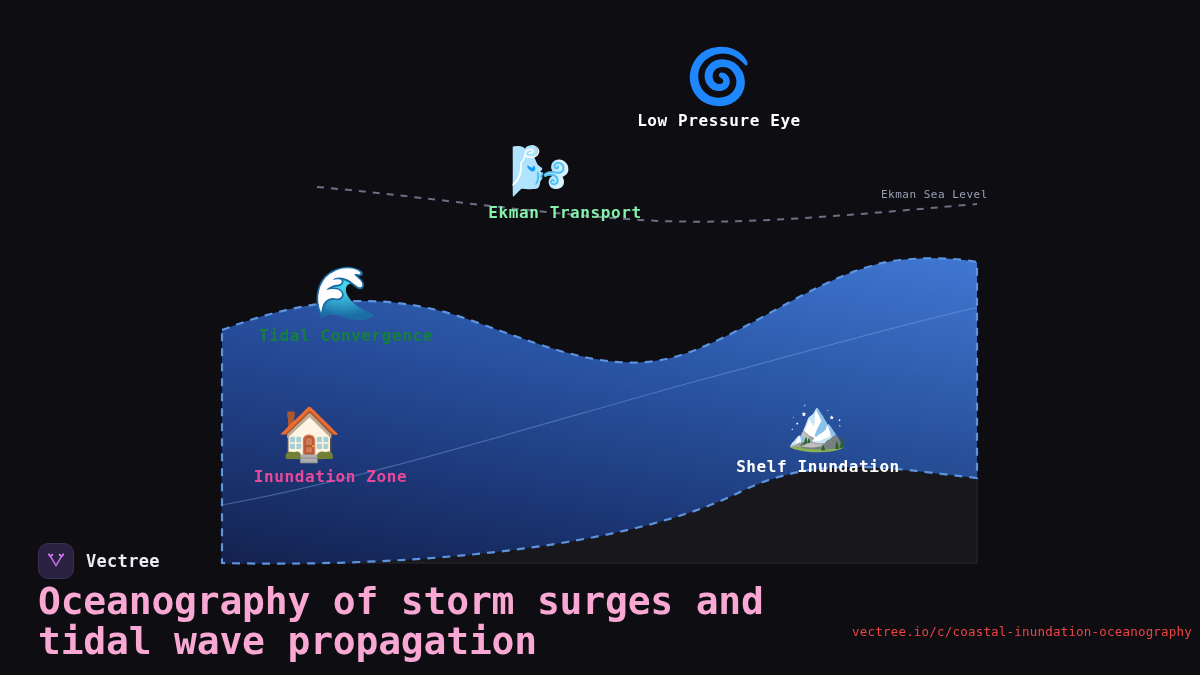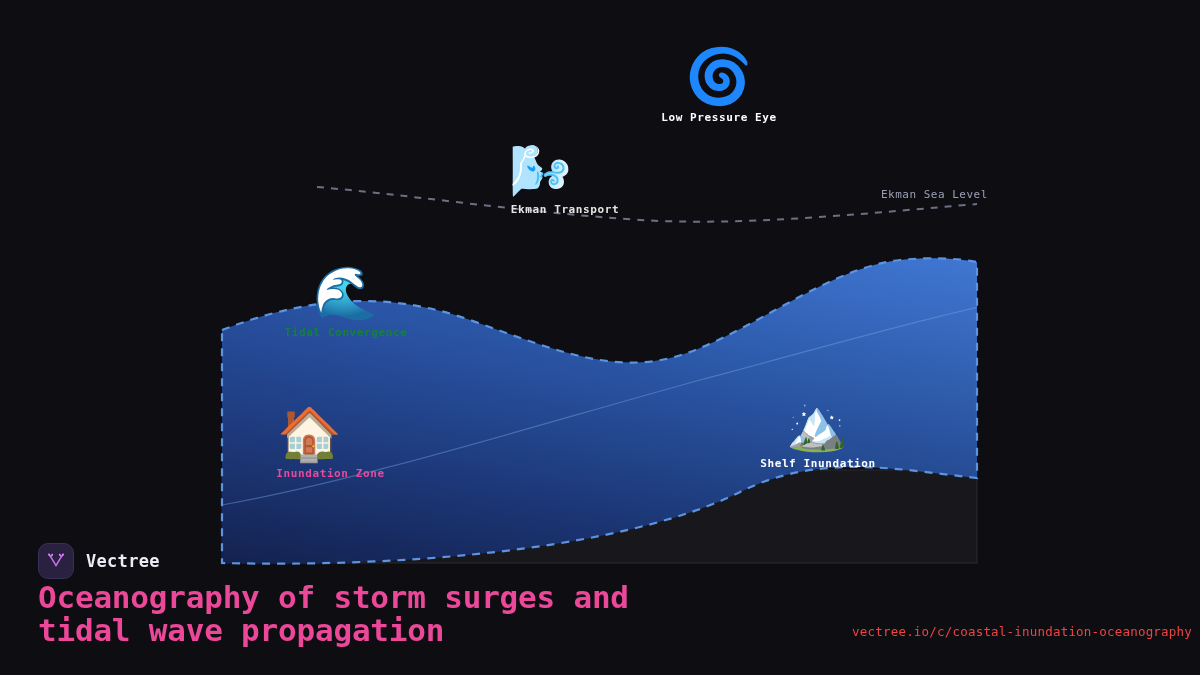--- a/index.html
+++ b/index.html
@@ -51,21 +51,21 @@
   }
   .node .emoji {
     font-family: "DejaVu Sans", sans-serif;
     line-height: 1;
     text-align: center;
     user-select: none;
   }
   .node .label {
     margin-top: 7px;
     font-family: "DejaVu Sans Mono", "Liberation Mono", monospace;
-    font-size: 11px;
+    font-size: 16px;
     font-weight: bold;
     letter-spacing: 0.6px;
     white-space: nowrap;
     text-align: left;
   }
 
   .msl-label {
     position: absolute;
     font-family: "DejaVu Sans Mono", "Liberation Mono", monospace;
     font-size: 11px;
@@ -106,24 +106,24 @@
     font-weight: bold;
     color: #eceaf3;
     letter-spacing: 0.3px;
   }
   #page-title {
     position: absolute;
     left: 22px;
     top: 45px;
     width: 760px;
     font-family: "DejaVu Sans Mono", "Liberation Mono", monospace;
-    font-size: 31px;
+    font-size: 38px;
     font-weight: bold;
     line-height: 1.06;
-    color: #ec4899;
+    color: #f9a8d4;
     letter-spacing: -0.2px;
     white-space: pre-line;
   }
   #page-url {
     position: absolute;
     right: 24px;
     top: 88px;
     font-family: "DejaVu Sans Mono", "Liberation Mono", monospace;
     font-size: 12.5px;
     color: #ef4444;
@@ -209,21 +209,21 @@
 
     <div class="msl-label" style="left:881px; top:188px;">Ekman Sea Level</div>
 
     <div class="node" style="left:719px; top:50px;">
       <div class="emoji" style="font-size:54px;">🌀</div>
       <div class="label" style="color:#ffffff;">Low Pressure Eye</div>
     </div>
 
     <div class="node" style="left:541px; top:146px;">
       <div class="emoji" style="font-size:50px;">🌬️</div>
-      <div class="label" style="color:#e5e5e5;margin-left:48px;">Ekman Transport</div>
+      <div class="label" style="color:#86efac;margin-left:48px;">Ekman Transport</div>
     </div>
 
     <div class="node" style="left:346px; top:267px;">
       <div class="emoji" style="font-size:52px;">🌊</div>
       <div class="label" style="color:#15803d;">Tidal Convergence</div>
     </div>
 
     <div class="node" style="left:310px; top:408px;">
       <div class="emoji" style="font-size:52px;">🏠</div>
       <div class="label" style="color:#ec4899;margin-left:41px;">Inundation Zone</div>

